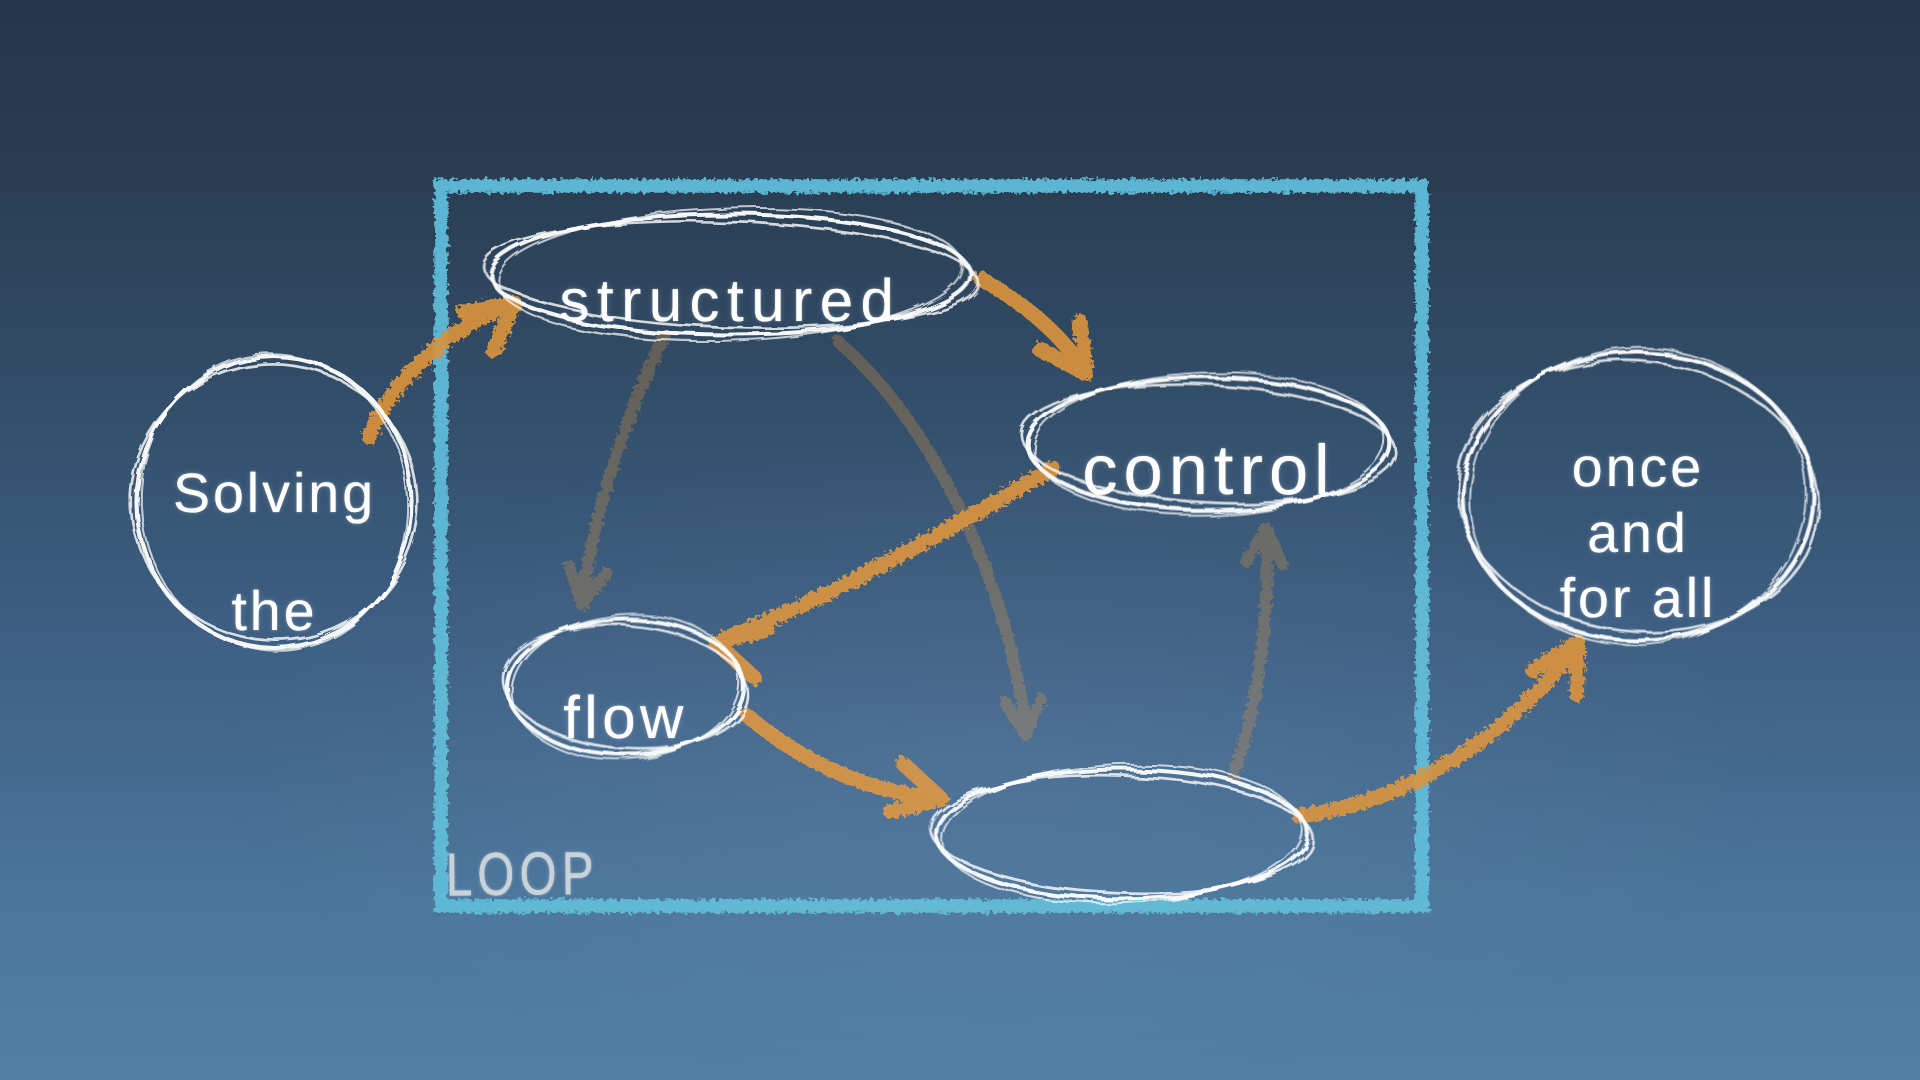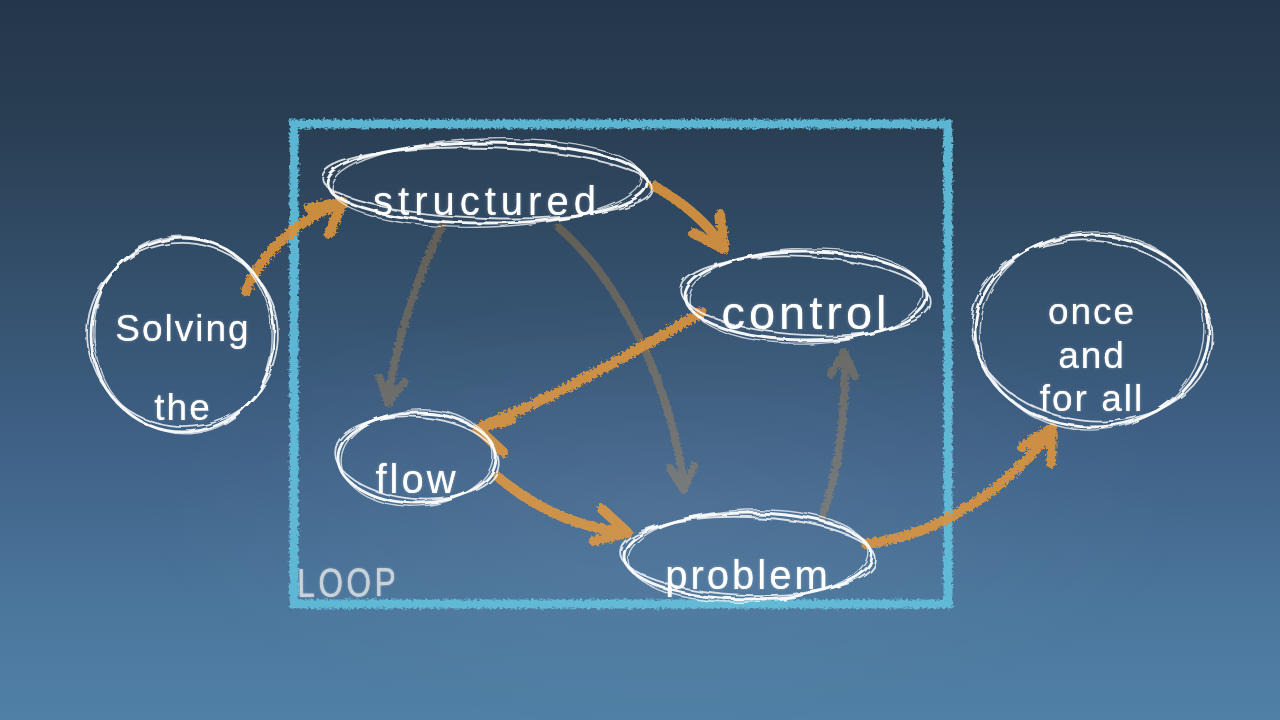--- a/index.html
+++ b/index.html
@@ -168,23 +168,20 @@
   </div>
 
   <div class="node-label lbl-control">
     <span>control</span>
   </div>
 
   <div class="node-label lbl-flow">
     <span>flow</span>
   </div>
 
-  <div class="node-label lbl-problem">
-    <span>problem</span>
-  </div>
 
   <div class="node-label lbl-once">
     <span>once</span>
     <span>and</span>
     <span>for all</span>
   </div>
 
   <div class="loop-label">LOOP</div>
 
 </div>

